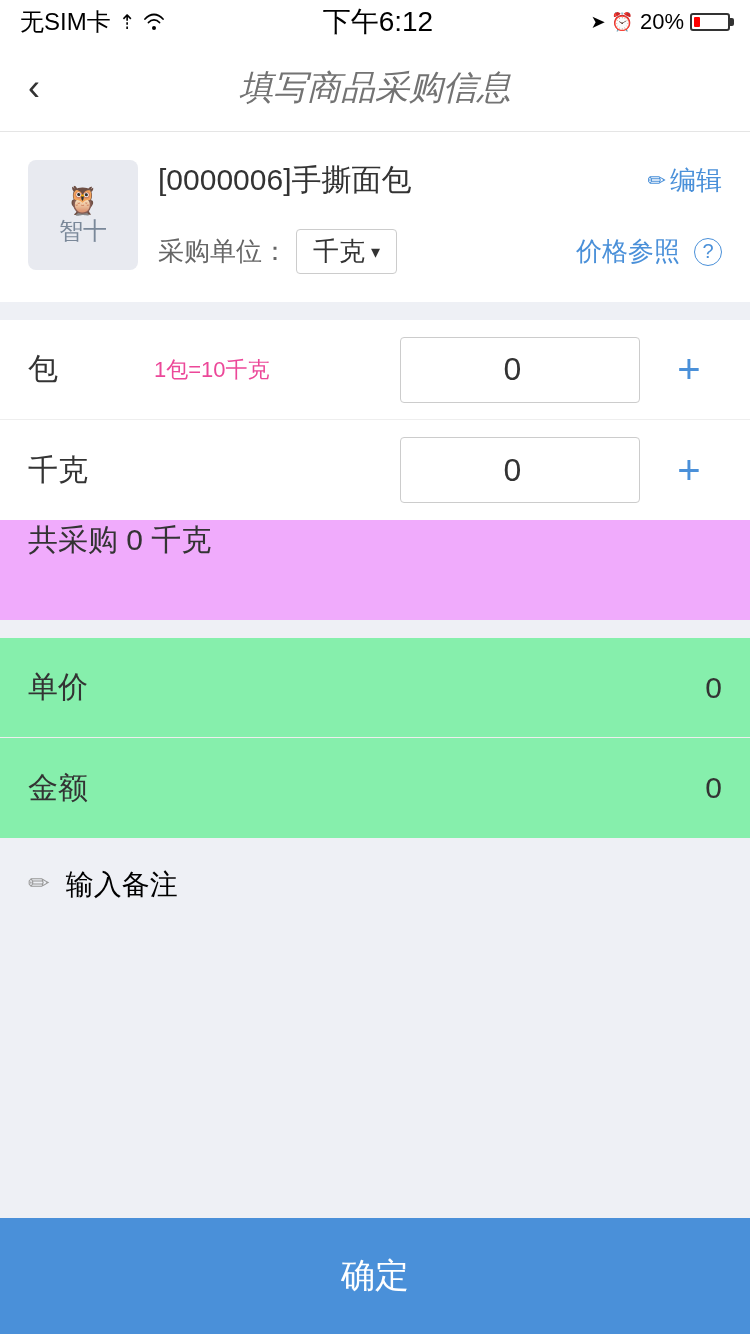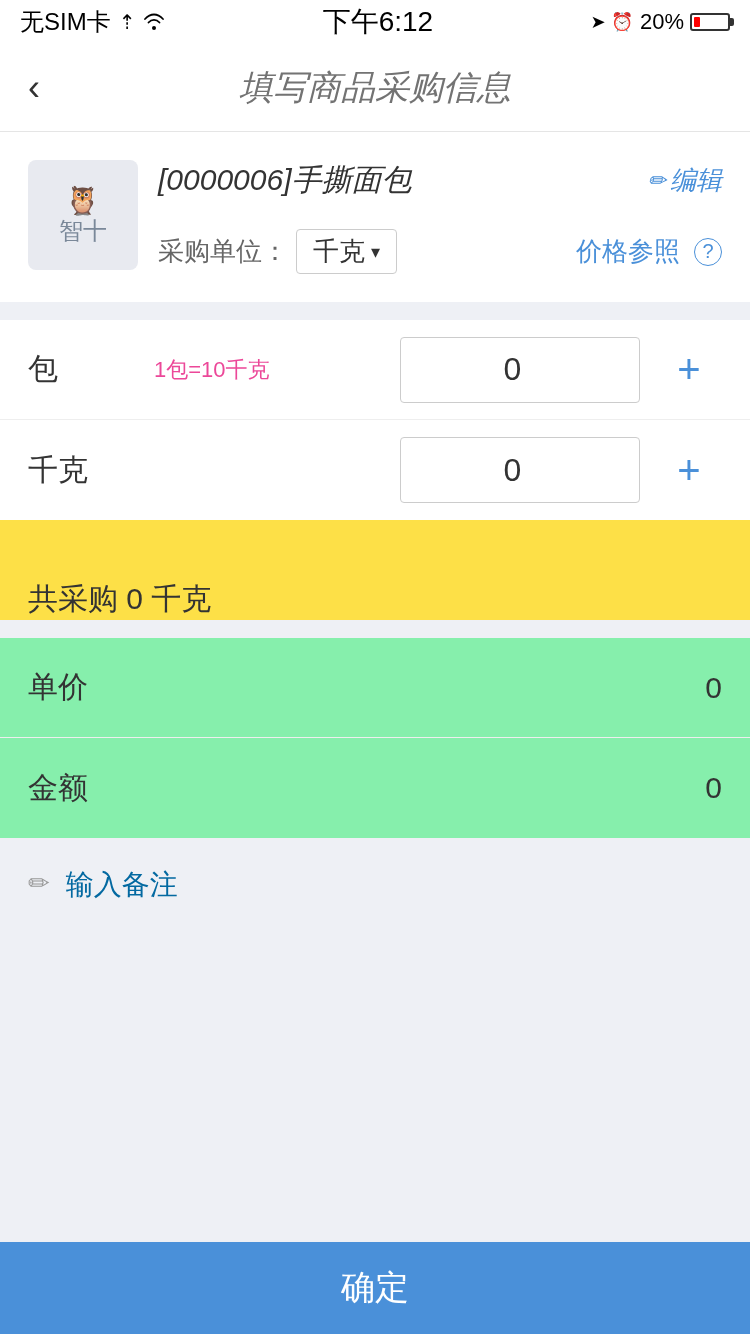--- a/index.html
+++ b/index.html
@@ -124,21 +124,20 @@
       text-align: center;
       line-height: 1.2;
     }
     .product-info {
       flex: 1;
     }
     .product-header {
       display: flex;
       align-items: center;
       justify-content: space-between;
-      font-style: italic;
     }
     .product-name {
       font-size: 30px;
       color: #333;
       font-weight: 500;
     }
     .edit-link {
       font-size: 26px;
       color: #4a90d9;
       display: flex;
@@ -234,23 +233,23 @@
       color: #4a90d9;
       font-size: 40px;
       display: flex;
       align-items: center;
       justify-content: center;
       cursor: pointer;
     }
 
     
     .summary-row {
-      background: #fde047;
-      display: flex;
-      align-items: flex-end;
+      background: #f0abfc;
+      display: flex;
+      align-items: flex-start;
       justify-content: space-between;
       padding: 0 28px;
       height: 100px;
     }
     .summary-text {
       font-size: 30px;
       color: #333;
     }
     .batch-btn {
       width: 160px;
@@ -301,30 +300,30 @@
       gap: 16px;
       margin-top: 0;
     }
     .pencil-icon {
       font-size: 26px;
       color: #999;
       margin-top: 2px;
     }
     .notes-placeholder {
       font-size: 28px;
-      color: #0369a1;
+      color: #000000;
     }
 
     
     .confirm-bar {
       position: fixed;
       bottom: 0;
       left: 0;
       width: 750px;
-      height: 92px;
+      height: 116px;
       background: #4a90d9;
       display: flex;
       align-items: center;
       justify-content: center;
       cursor: pointer;
     }
     .confirm-text {
       font-size: 34px;
       color: #fff;
       font-weight: 500;

